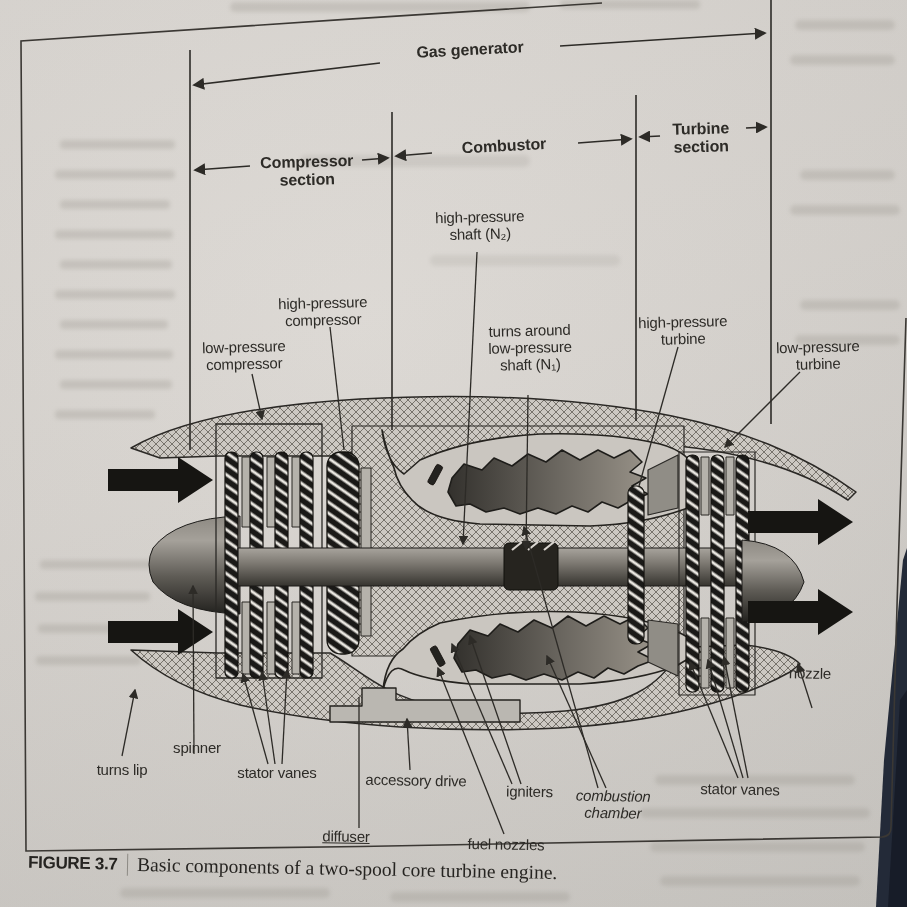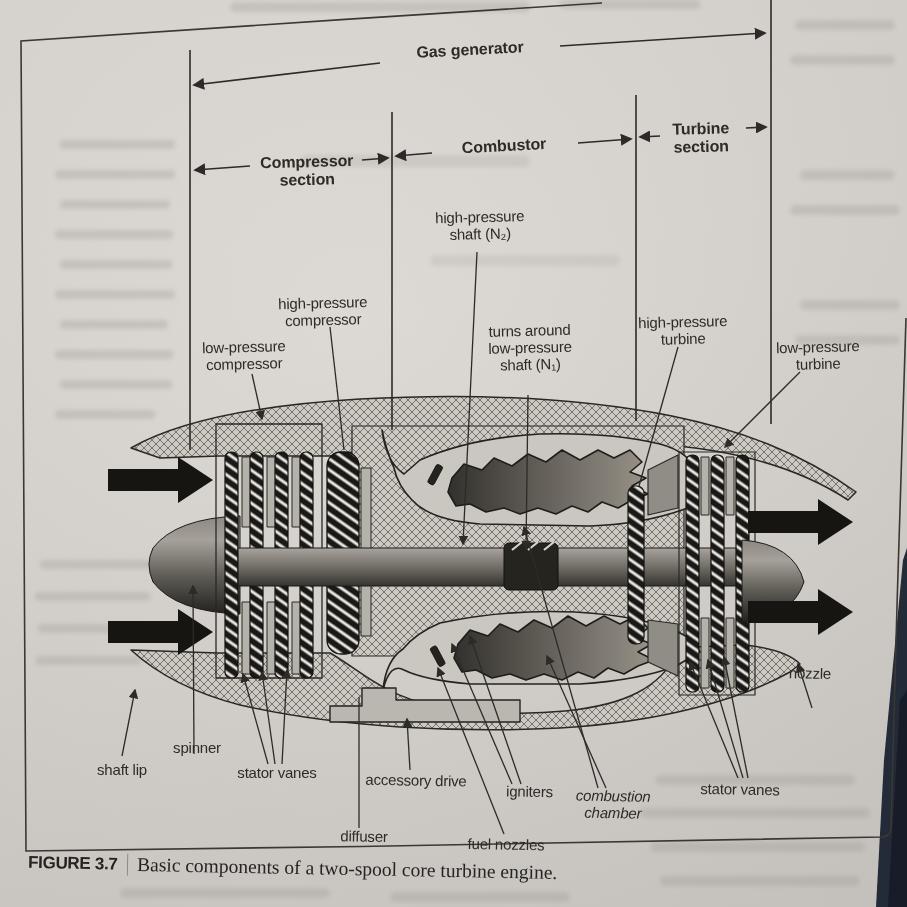--- a/index.html
+++ b/index.html
@@ -248,29 +248,29 @@
 <div class="lbl r-1" style="left:244px;top:356px;">low-pressure
 compressor</div>
 <div class="lbl r-1" style="left:530px;top:348px;">turns around
 low-pressure
 shaft (N₁)</div>
 <div class="lbl r-1" style="left:683px;top:331px;">high-pressure
 turbine</div>
 <div class="lbl r-1" style="left:818px;top:356px;">low-pressure
 turbine</div>
 
-<div class="lbl" style="left:122px;top:770px;">shaft lip</div>
+<div class="lbl" style="left:122px;top:770px;">turns lip</div>
 <div class="lbl" style="left:197px;top:748px;">spinner</div>
 <div class="lbl" style="left:277px;top:773px;">stator vanes</div>
 <div class="lbl r1" style="left:416px;top:781px;">accessory drive</div>
 <div class="lbl r1" style="left:519px;top:792px;padding-left:21px;">igniters</div>
 <div class="lbl r1" style="left:613px;top:805px;font-style:italic;">combustion
 chamber</div>
 <div class="lbl r1" style="left:740px;top:790px;">stator vanes</div>
-<div class="lbl r1" style="left:364px;top:837px;">diffuser</div>
+<div class="lbl r1" style="left:346px;top:837px;text-decoration:underline;">diffuser</div>
 <div class="lbl r1" style="left:506px;top:845px;">fuel nozzles</div>
 <div class="lbl r1" style="left:810px;top:674px;">nozzle</div>
 
 <div class="caption">
   <span class="tag">FIGURE 3.7</span>
   <span class="sep"></span>
   <span class="txt">Basic components of a two-spool core turbine engine.</span>
 </div>
 
 </div>

